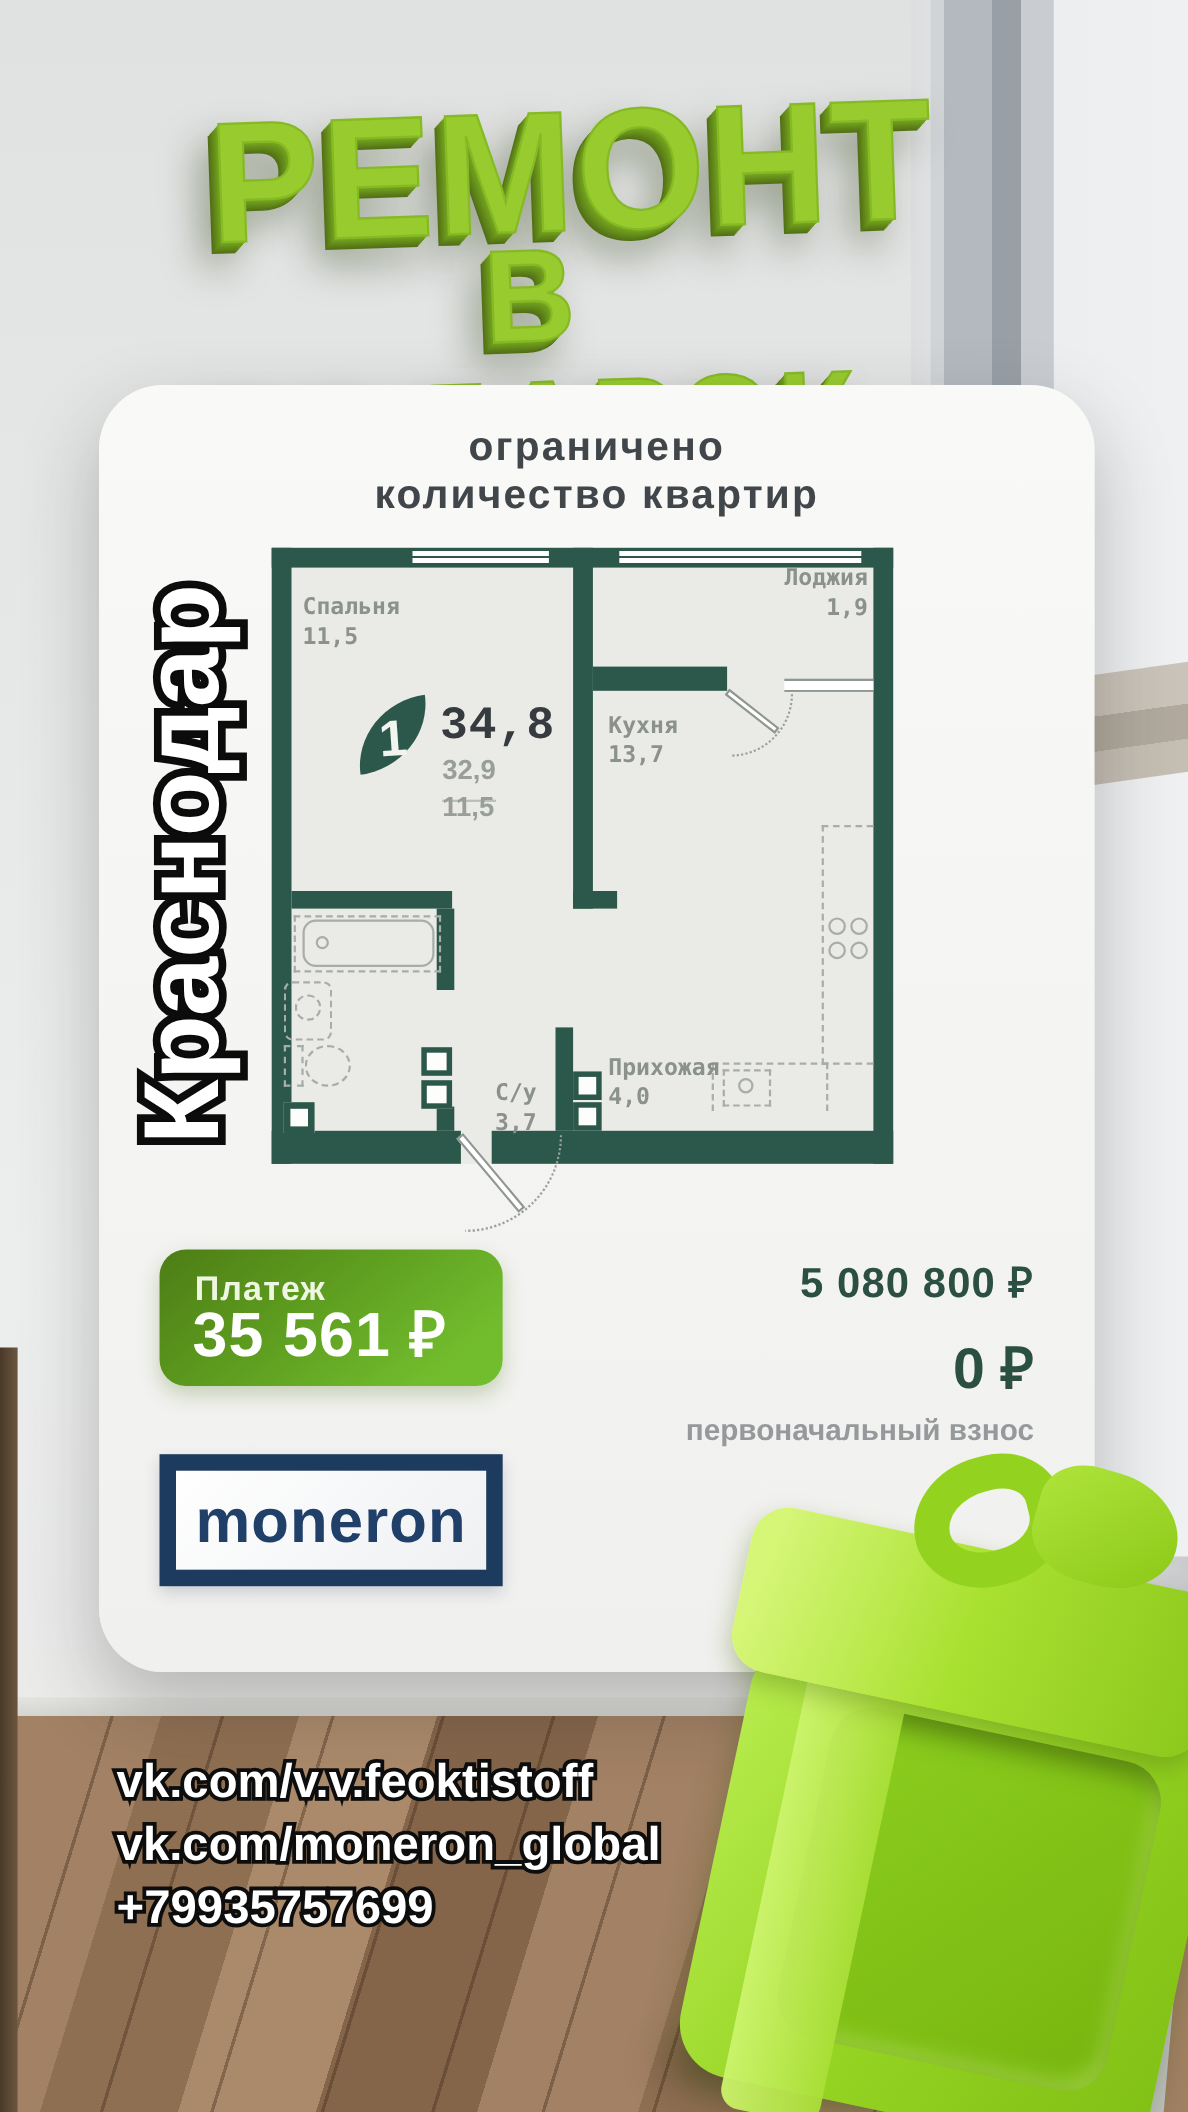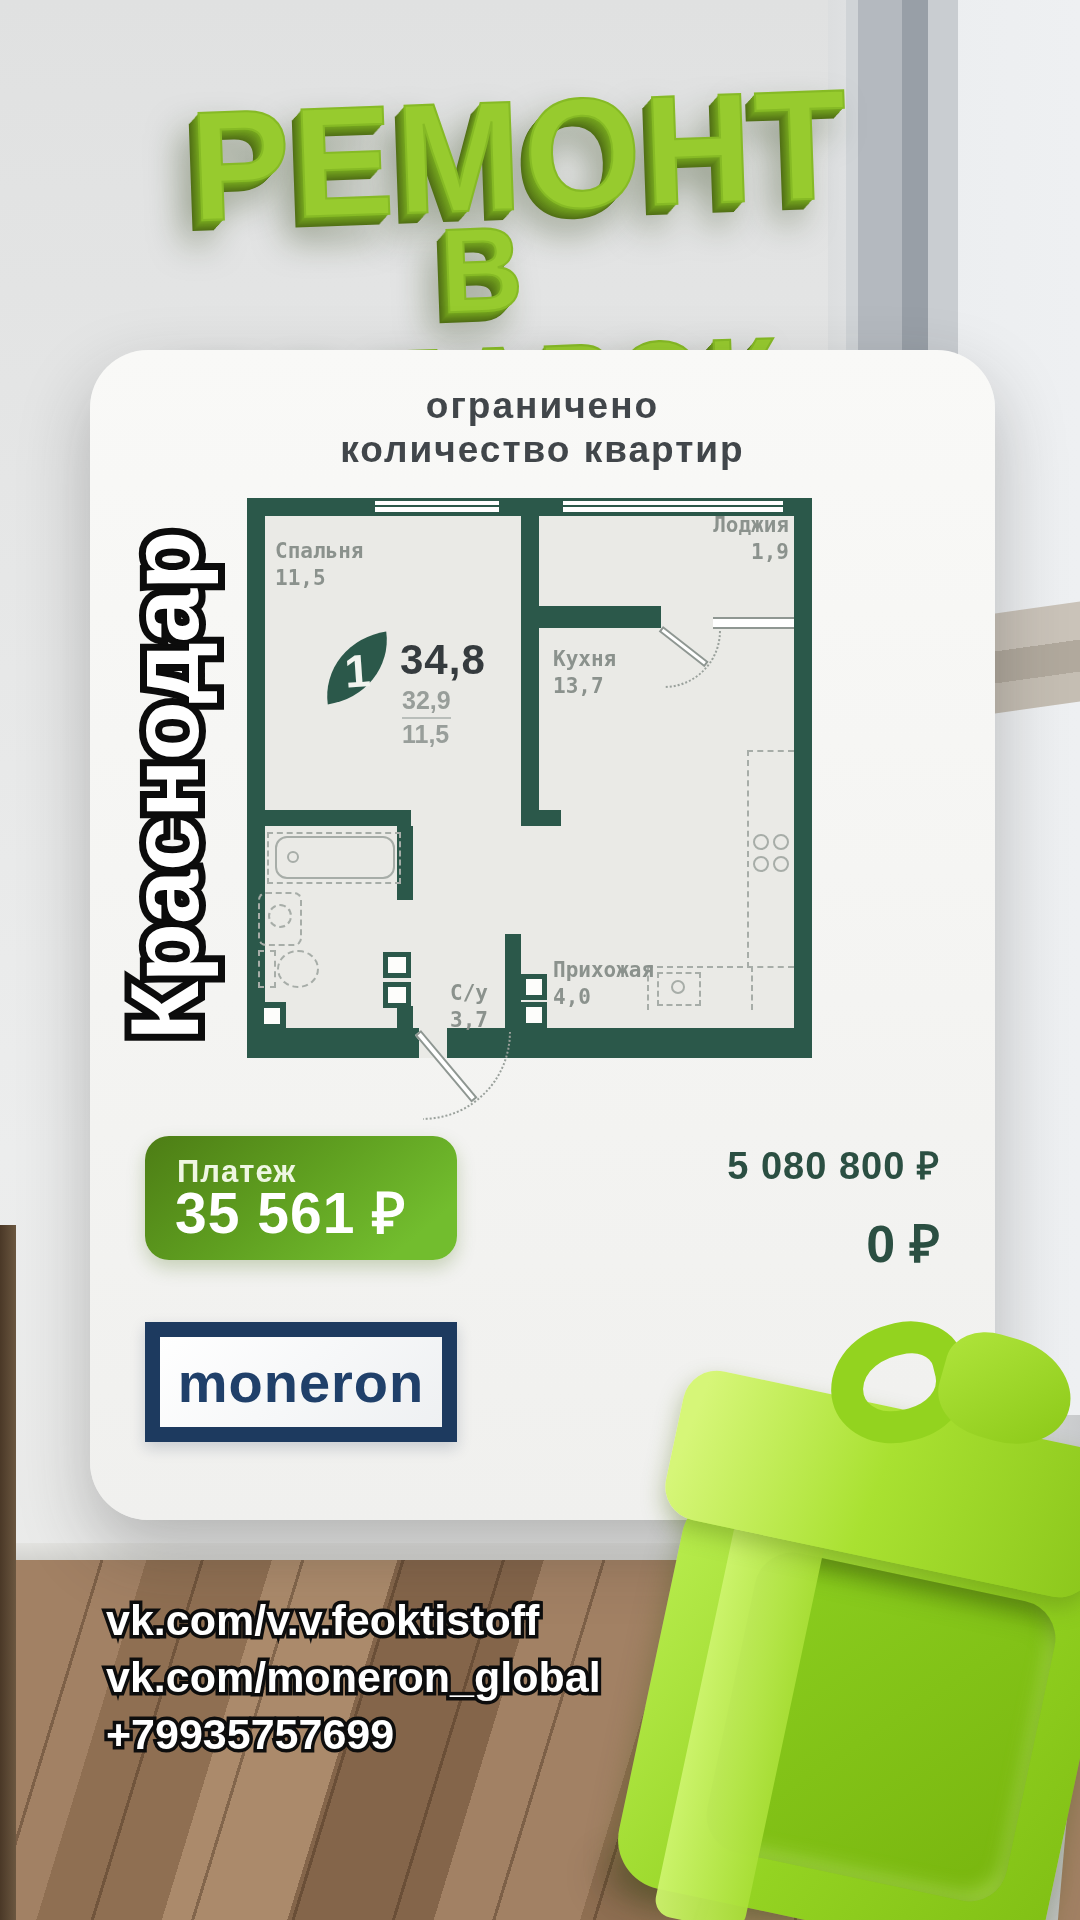--- a/index.html
+++ b/index.html
@@ -40,22 +40,22 @@
   .jamb{position:absolute;background:#fdfdfb;border:5px solid #2b584a;box-sizing:border-box;}
   .dsh{position:absolute;border:2px dashed #a7ada8;box-sizing:border-box;}
   .sld{position:absolute;border:2px solid #a7ada8;box-sizing:border-box;}
   .winh{position:absolute;background:linear-gradient(180deg,#2b584a 0 2px,#ffffff 2px 6px,#2b584a 6px 8px,#ffffff 8px 13px,#2b584a 13px 16px);}
   .winp{position:absolute;background:linear-gradient(180deg,#8f9792 0 2px,#ffffff 2px 10px,#8f9792 10px 12px);}
   .leafdoor{position:absolute;background:#fff;border:2px solid #8f9792;box-sizing:border-box;}
   .arc{position:absolute;border:2px dotted #9aa19c;border-radius:50%;border-color:transparent #9aa19c transparent transparent;transform:rotate(45deg);}
   .plbl{position:absolute;font-family:"DejaVu Sans Mono",monospace;font-weight:bold;font-size:21px;line-height:27px;color:#8b928d;}
   .leaf{position:absolute;left:76px;top:138px;width:68px;height:64px;background:#2b584a;border-radius:100% 0 100% 0;transform:rotate(-8deg);}
   .leaf-num{position:absolute;width:100%;text-align:center;top:8px;color:#f2f4ef;font-size:46px;font-weight:bold;transform:rotate(4deg);}
-  .area-main{position:absolute;left:153px;top:138px;font-size:42px;font-weight:bold;color:#353b3e;letter-spacing:1px;}
-  .area-liv{position:absolute;left:155px;top:188px;font-size:25px;font-weight:bold;color:#989e9a;border-bottom:2px solid #b9beba;padding-bottom:2px;}
+  .area-main{position:absolute;left:153px;top:138px;font-size:42px;font-weight:bold;color:#353b3e;letter-spacing:1px;font-family:Liberation Mono, monospace;}
+  .area-liv{position:absolute;left:155px;top:188px;font-size:25px;font-weight:bold;color:#989e9a;border-bottom:2px solid #b9beba;padding-bottom:12px;}
   .area-room{position:absolute;left:155px;top:222px;font-size:25px;font-weight:bold;color:#989e9a;}
   
   .pay{left:145px;top:1136px;width:312px;height:124px;border-radius:24px;
        background:linear-gradient(140deg,#4d7d15,#5f9f20 45%,#72bd2e 85%);box-shadow:0 8px 18px rgba(70,110,20,.25);}
   .pay-label{position:absolute;left:32px;top:18px;color:#eef6e2;font-size:31px;font-weight:bold;letter-spacing:1px;}
   .pay-value{position:absolute;left:30px;top:36px;color:#ffffff;font-size:57px;font-weight:bold;letter-spacing:1px;}
   .prices{left:540px;top:1138px;width:400px;text-align:right;}
   .price-big{color:#2b4f42;font-size:38px;font-weight:bold;letter-spacing:1px;}
   .price-sub{color:#96999b;font-size:27px;font-weight:bold;margin-top:10px;}
   .dp-big{color:#2b4f42;font-size:52px;font-weight:bold;margin-top:16px;}
@@ -191,20 +191,21 @@
   <div class="abs city">Краснодар</div>
 
   <div class="abs pay">
     <div class="pay-label">Платеж</div>
     <div class="pay-value">35 561 ₽</div>
   </div>
 
   <div class="abs prices">
     <div class="price-big">5 080 800 ₽</div>
     <div class="dp-big">0 ₽</div>
+    <div class="dp-sub">первоначальный взнос</div>
   </div>
 
   <div class="abs brand">
     <span>moneron</span>
   </div>
 
   <div class="abs gift-shadow"></div>
   <div class="abs gift">
     <div class="g g-lid-under"></div>
     <div class="g g-body"></div>

